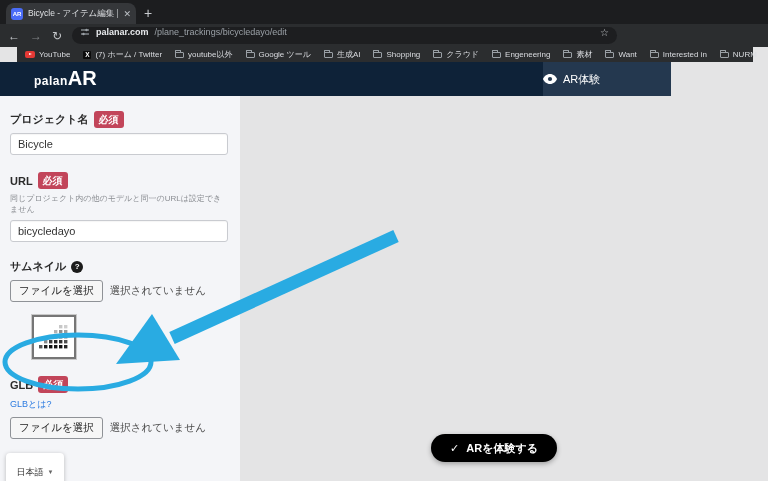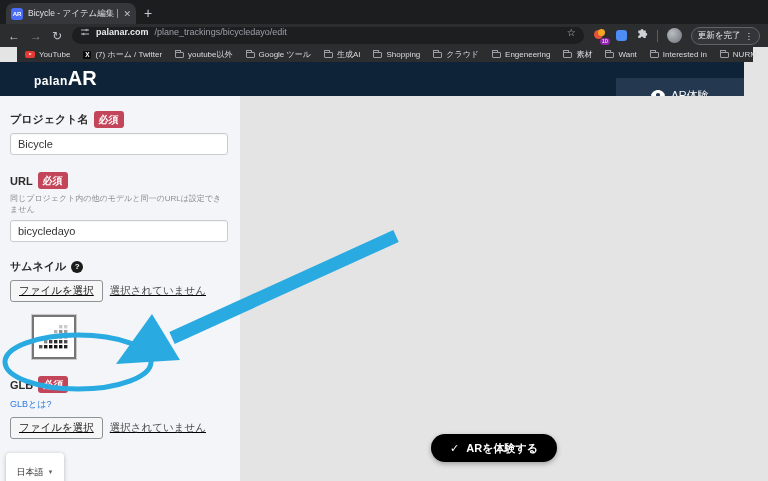--- a/index.html
+++ b/index.html
@@ -45,39 +45,39 @@
   .yt-ic { width:10px; height:7px; background:#e53935; border-radius:2px; position:relative; }
   .yt-ic:before { content:""; position:absolute; left:4px; top:1.8px; border-left:3px solid #fff;
                   border-top:1.7px solid transparent; border-bottom:1.7px solid transparent; }
   .x-ic { width:8px; height:8px; background:#0b0b0b; color:#fff; border-radius:1px; font-size:6.5px;
           font-weight:bold; display:flex; align-items:center; justify-content:center; }
   .folder-ic { width:9px; height:6px; border:1px solid #9aa0a6; border-radius:1px; position:relative; }
   .folder-ic:before { content:""; position:absolute; left:-1px; top:-3px; width:4px; height:2px;
                       border:1px solid #9aa0a6; border-bottom:none; border-radius:1px 1px 0 0; }
   .bm-right { margin-left:auto; display:flex; align-items:center; gap:8px; }
   
-  .site-header { position:absolute; left:0; top:62px; width:744px; height:34px; background:#0e2238; }
+  .site-header { position:absolute; left:0; top:62px; width:671px; height:34px; background:#0e2238; }
   .logo { position:absolute; left:34px; top:5px; color:#fff; display:flex; align-items:baseline; }
   .logo-small { font-size:12px; font-weight:bold; letter-spacing:.5px; }
   .logo-large { font-size:20px; font-weight:bold; letter-spacing:0; }
   .ar-preview { position:absolute; right:0; top:0; width:128px; height:34px; background:#24384f;
-                display:flex; align-items:center; justify-content:center; gap:6px; color:#fff; font-size:11px; cursor:pointer;margin-top:16px; }
+                display:flex; align-items:center; gap:6px; color:#fff; font-size:11px; cursor:pointer; }
   
   .panel { position:absolute; left:0; top:96px; width:240px; height:385px; background:#f4f5f8;
            padding:15px 12px 0 10px; overflow:hidden; }
   .content { position:absolute; left:240px; top:96px; width:528px; height:385px; background:#e4e4e5; }
   .fld-label { font-size:11px; font-weight:bold; color:#2b2b2b; display:flex; align-items:center; gap:5px; }
   .req { background:#c2455a; color:#fff; font-size:10px; font-weight:bold; border-radius:3px; padding:1.5px 5px; }
   .txt-input { width:218px; height:22px; border:1px solid #c9cbd0; border-radius:3px; background:#fff;
                font-size:11px; color:#333; padding:0 7px; margin-top:5px;
                font-family:"Liberation Sans", sans-serif; box-shadow:inset 0 1px 1px rgba(0,0,0,.04); }
   .help-txt { font-size:8px; color:#8a8d92; margin-top:4px; }
   .q-ic { width:12px; height:12px; border-radius:50%; background:#1b1b1b; color:#fff; font-size:8px;
           display:inline-flex; align-items:center; justify-content:center; font-weight:bold; }
-  .file-row { display:flex; align-items:center; gap:7px; margin-top:6px;text-decoration:underline; }
+  .file-row { display:flex; align-items:center; gap:7px; margin-top:6px; }
   .file-btn { background:#f6f6f6; border:1px solid #8f9297; border-radius:3px; font-size:10.5px; color:#222;
               padding:3px 8px; white-space:nowrap; font-family:"Liberation Sans", sans-serif; }
   .no-file { font-size:10.5px; color:#4a4a4a; white-space:nowrap; }
   .thumb-box { margin:13px 0 0 22px; width:44px; height:44px; background:#fff; border:2px solid #767676;
                outline:1px solid #c9c9c9; }
   .link-blue { font-size:9px; color:#2a7ae0; margin-top:5px; display:inline-block; text-decoration:none; }
   .section { margin-top:17px; }
   .usdz-head { font-size:13px; font-weight:bold; color:#2b2b2b; }
   
   .ar-try-btn { position:absolute; left:431px; top:434px; width:126px; height:28px; background:#000;
@@ -112,39 +112,20 @@
             <line x1="1" y1="3" x2="9" y2="3"></line>
             <line x1="1" y1="7" x2="9" y2="7"></line>
             <circle cx="6.5" cy="3" r="1.2" fill="#9aa0a6" stroke="none"></circle>
             <circle cx="3.5" cy="7" r="1.2" fill="#9aa0a6" stroke="none"></circle>
           </g>
         </svg>
     </span>
     <span class="url-host">palanar.com</span>
       <span class="url-path">/plane_trackings/bicycledayo/edit</span>
     <span class="url-star">☆</span>
-  </div>
-  <div class="extrow">
-    <span class="ext-a">
-      <span class="blob1"></span>
-      <span class="blob2"></span>
-      <span class="ext-badge">10</span>
-    </span>
-    <span class="ext-b"></span>
-    <span>
-      <svg width="12" height="12" viewBox="0 0 16 16">
-          <path fill="#cfd1d4" d="M6 2a2 2 0 0 1 4 0h3v3a2 2 0 1 1 0 4v3h-3a2 2 0 1 0-4 0H3v-3a2 2 0 1 0 0-4V2h3z"></path>
-        </svg>
-    </span>
-    <span class="chrome-divider"></span>
-    <span class="avatar"></span>
-    <span class="update-pill">
-      <span>更新を完了</span>
-      <span>⋮</span>
-    </span>
   </div>
 </div>
 
 <div class="bookmarks">
   <span class="bm">
       <span class="yt-ic"></span>
       <span>YouTube</span>
     </span>
   <span class="bm">
       <span class="x-ic">X</span>

